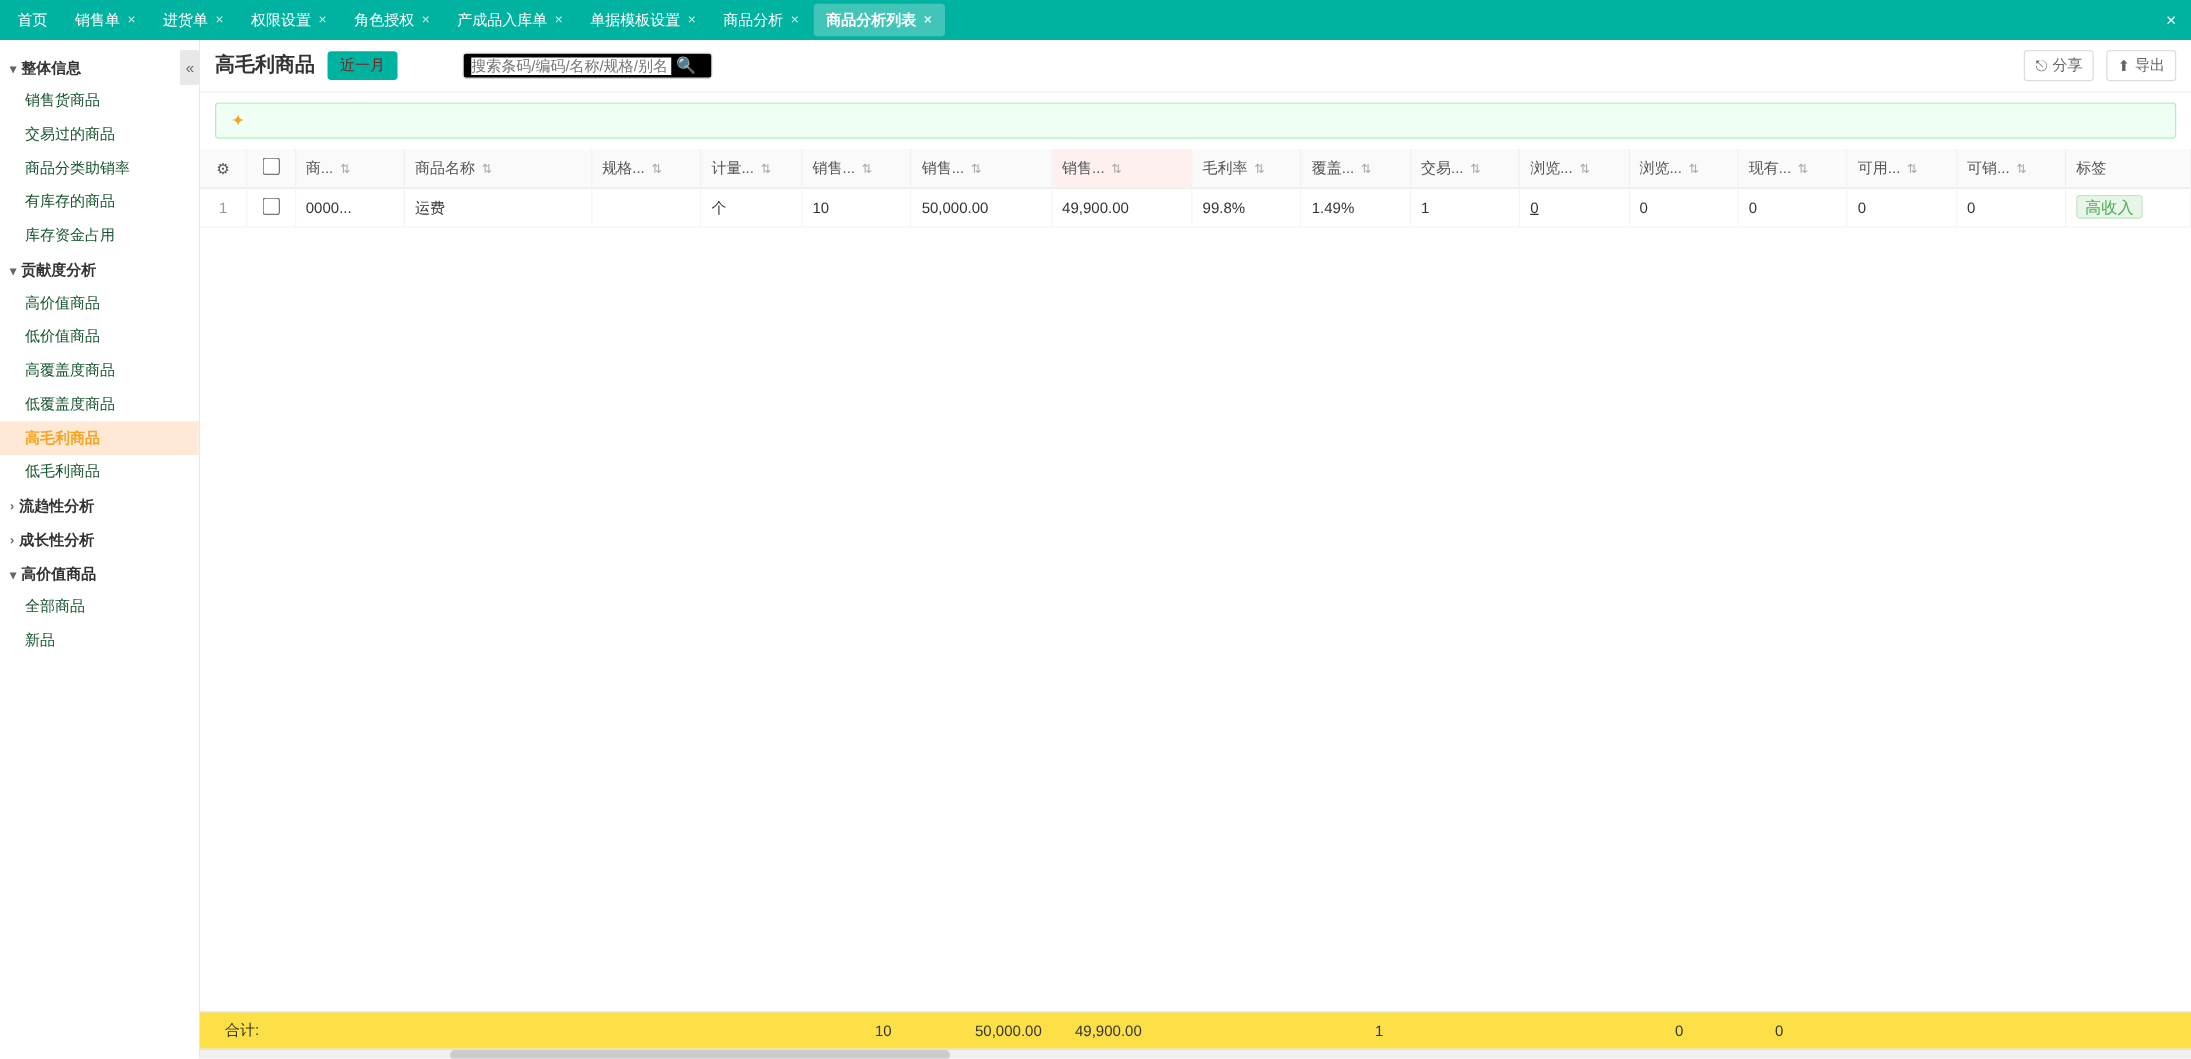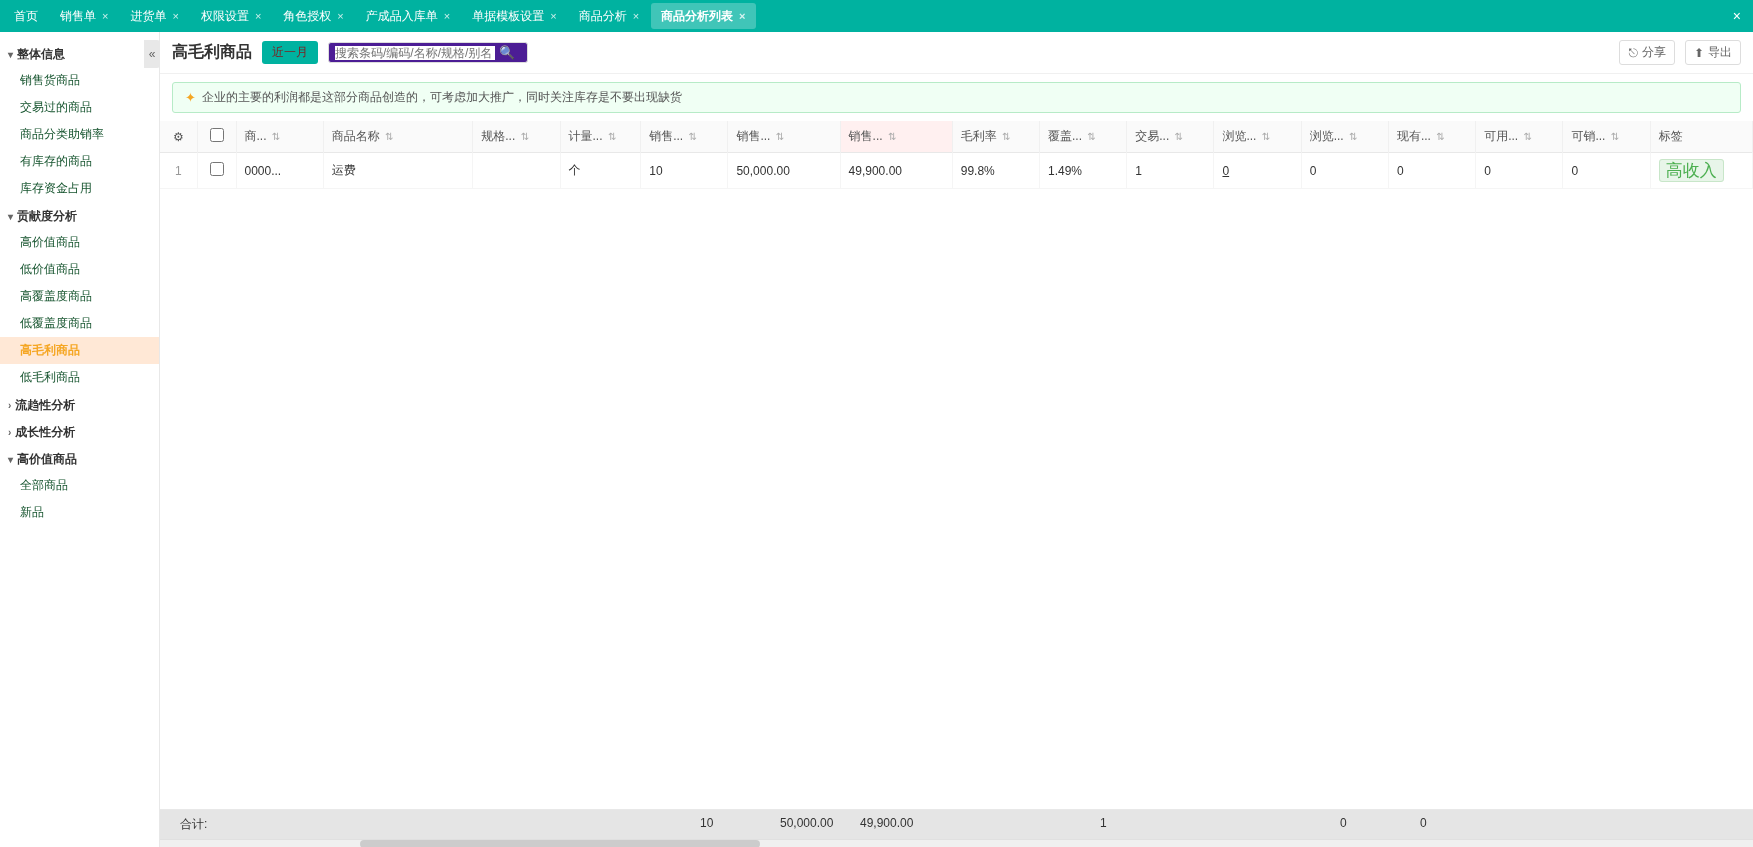--- a/index.html
+++ b/index.html
@@ -129,22 +129,23 @@
       cursor: pointer;
       font-size: 12px;
     }
     .search-box {
       display: flex;
       align-items: center;
       border: 1px solid #ddd;
       border-radius: 3px;
       padding: 2px 6px;
       gap: 4px;
-      background: #4c1d95;
+      background: #000000;
       flex: 0 0 200px;
+      margin-left: 42px;
     }
     .search-box input {
       border: none;
       outline: none;
       font-size: 12px;
       width: 160px;
       color: #999;
     }
     .search-icon { color: #aaa; font-size: 13px; cursor: pointer; }
     .header-spacer { flex: 1; }
@@ -210,31 +211,31 @@
       white-space: nowrap;
       border-right: 1px solid #f5f5f5;
     }
     .row-num { color: #999; text-align: center; }
     .tag-high-income {
       background: #e8f5e9;
       color: #4caf50;
       border: 1px solid #c8e6c9;
       border-radius: 3px;
       padding: 1px 6px;
-      font-size: 17px;
+      font-size: 13px;
     }
     .underline-link { text-decoration: underline; color: #333; cursor: pointer; }
 
     
     .footer-total {
-      background: #e5e5e5;
+      background: #fde047;
       border-top: 1px solid #e8e8e8;
       padding: 6px 12px;
       display: flex;
-      align-items: flex-start;
+      align-items: center;
       gap: 0;
       font-size: 12px;
       color: #333;
     }
     .footer-total .total-label {
       width: 200px;
       padding-left: 8px;
     }
     .footer-total .total-cells {
       display: flex;
@@ -393,21 +394,20 @@
         <span>分享</span>
       </div>
       <div class="header-action-btn">
         <span>⬆</span>
         <span>导出</span>
       </div>
     </div>
 
     <div class="info-banner">
       <span class="info-icon">✦</span>
-      <span>企业的主要的利润都是这部分商品创造的，可考虑加大推广，同时关注库存是不要出现缺货</span>
     </div>
 
     <div class="table-wrapper">
       <table>
         <thead>
           <tr>
             <th style="width:30px;text-align:center;">
               <span>⚙</span>
             </th>
             <th style="width:24px;text-align:center;">

